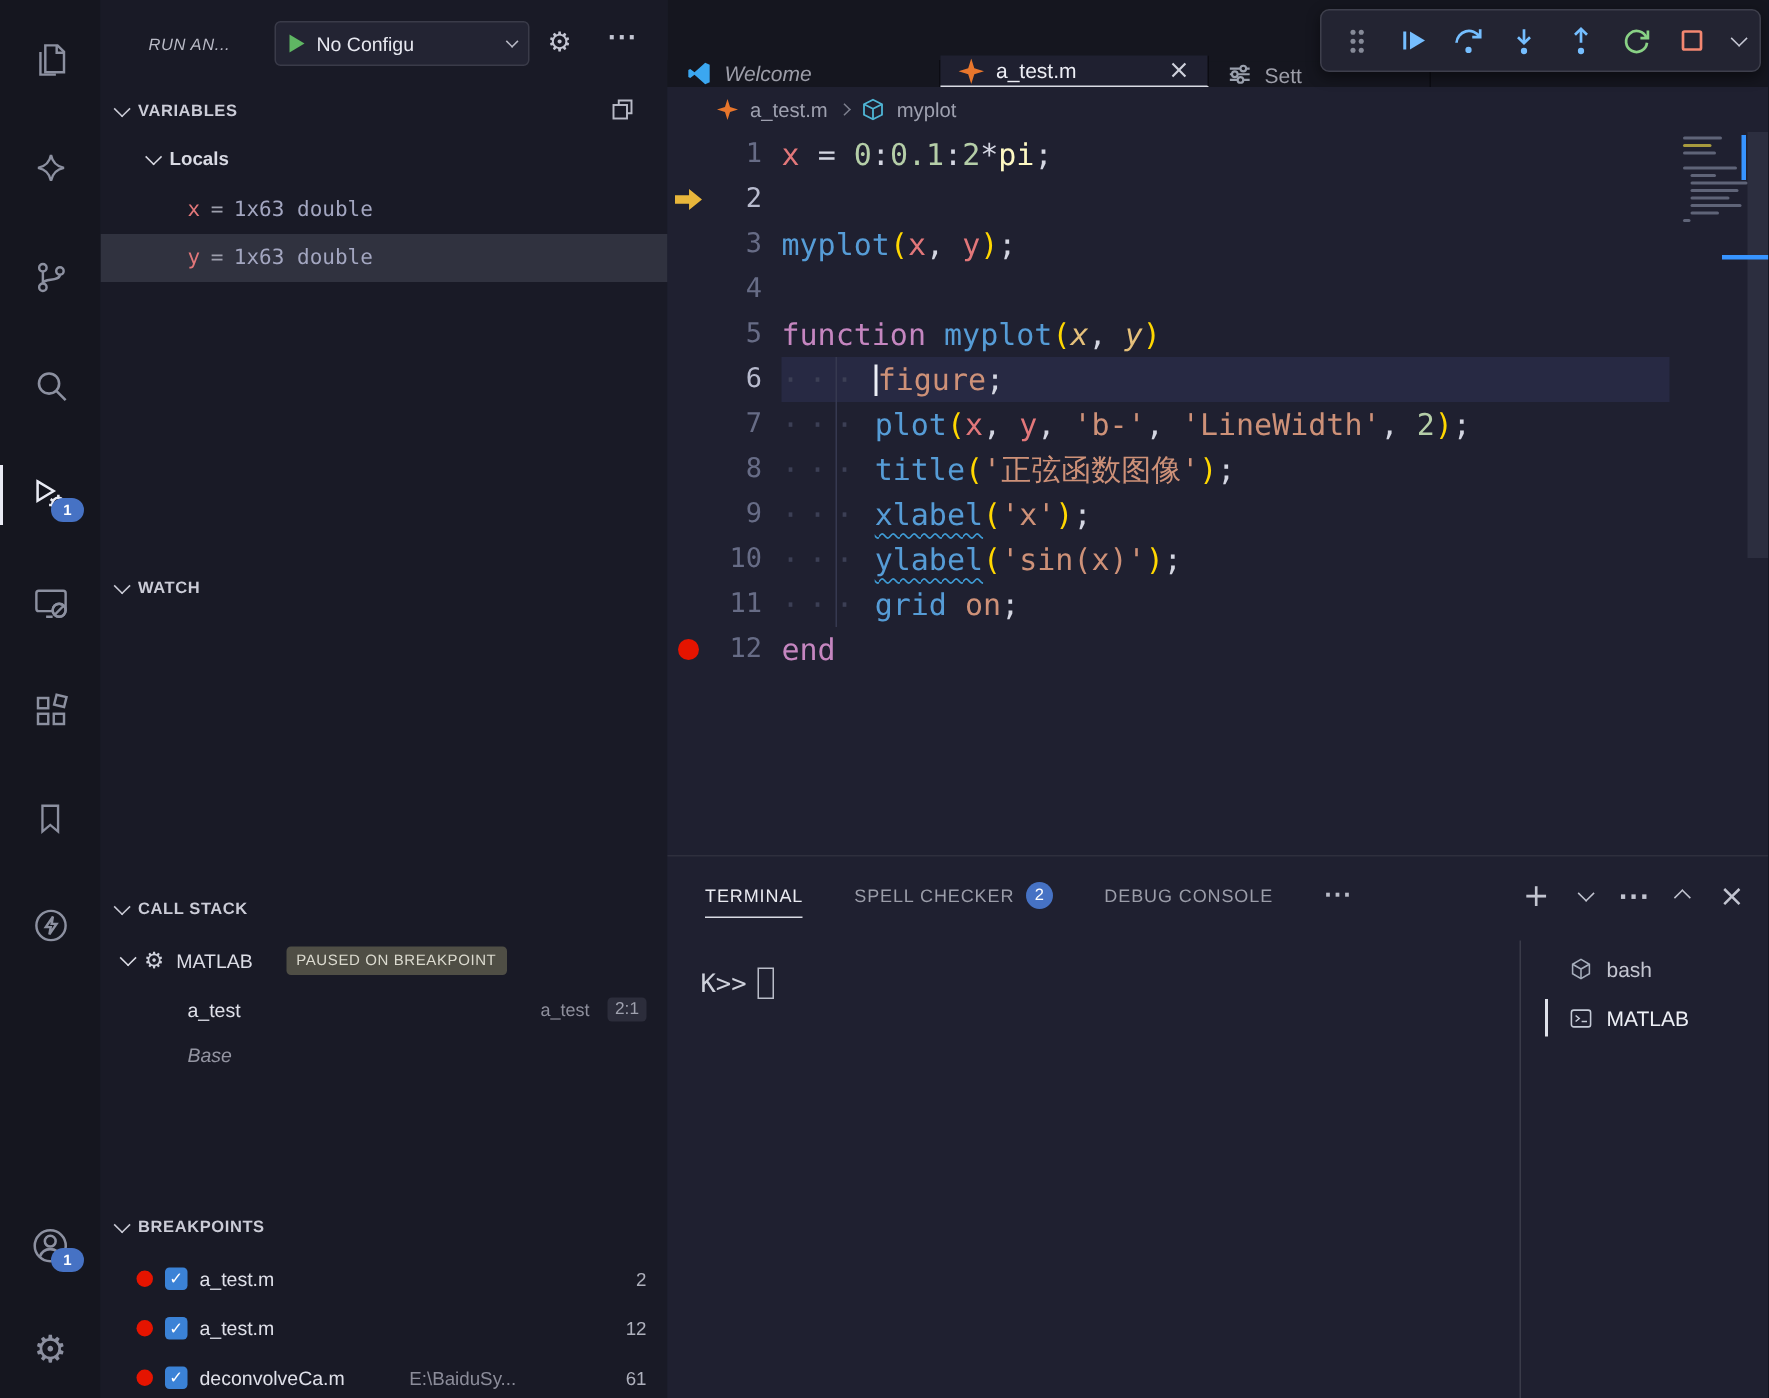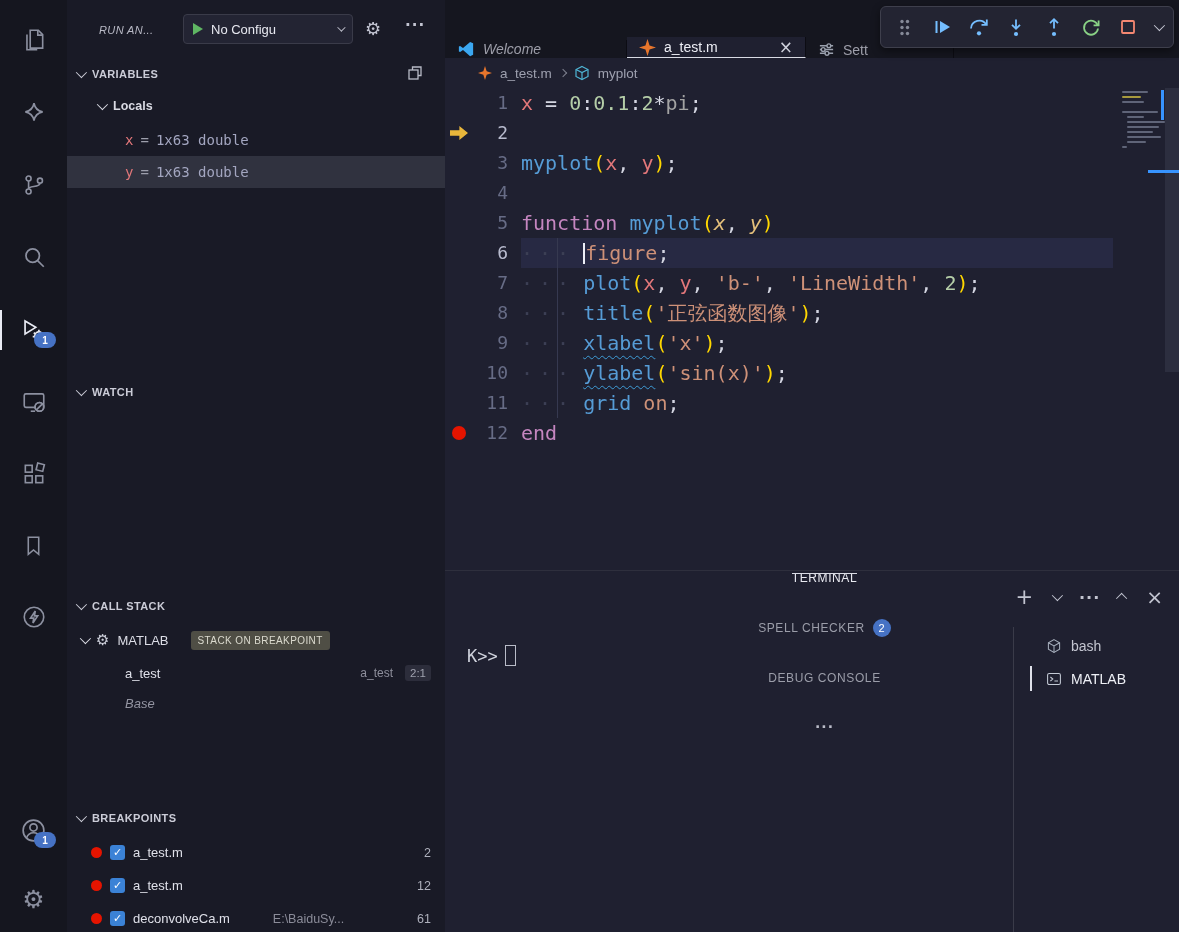--- a/index.html
+++ b/index.html
@@ -84,36 +84,36 @@
         font-family:"DejaVu Sans Mono",monospace;font-size:18px;line-height:30px;}
   .cline.dbg .lnum,.cline.cur .lnum{color:#b8bbce;}
   .ccontent{flex:1;font-family:"DejaVu Sans Mono",monospace;font-size:20px;line-height:30px;white-space:pre;color:#d4d6e2;}
   .cline.dbg .ccontent{background:#514e1e;}
   .cline.cur .ccontent{background:#272943;}
   .dbg-arrow{position:absolute;left:5px;top:8px;width:18px;height:14px;background:#e8b63b;
              clip-path:polygon(0 30%,52% 30%,52% 0,100% 50%,52% 100%,52% 70%,0 70%);}
   .bp-dot{position:absolute;left:7px;top:8px;width:14px;height:14px;border-radius:50%;background:#e51400;}
   .cursor{display:inline-block;width:2px;height:21px;background:#eceef6;vertical-align:-4px;}
   .tk-v{color:#e2777a;} .tk-o{color:#d4d6e2;} .tk-n{color:#b5cea8;} .tk-f{color:#569cd6;}
-  .tk-k{color:#c586c0;} .tk-s{color:#ce9178;} .tk-p1{color:#ffd700;} .tk-b{color:#a3a3a3;}
+  .tk-k{color:#c586c0;} .tk-s{color:#ce9178;} .tk-p1{color:#ffd700;} .tk-b{color:#fef9c3;}
   .tk-pr{color:#e5c07b;font-style:italic;} .tk-cmd{color:#ce9178;}
   .tk-ws{color:#3c3f55;letter-spacing:6px;margin-right:8px;}
   .sq{text-decoration:underline wavy #3e9cd6 1px;text-underline-offset:5px;text-decoration-skip-ink:none;}
   .iguide{position:absolute;left:112px;top:238px;width:1px;height:180px;background:#363950;}
 
   .minimap{position:absolute;left:673px;top:88px;width:46px;height:62px;}
   .mm-line{height:2px;margin:3px 3px 3px 4px;background:#767b90;opacity:.75;border-radius:1px;}
   .mm-line.dbg{background:#a79a3e;opacity:1;}
   .mm-mark{position:absolute;right:0;top:2px;width:3px;height:30px;background:#3794ff;}
   .scroll-slider{position:absolute;right:0;top:88px;width:14px;height:284px;background:rgba(140,146,170,.12);}
   .ovr-dash{position:absolute;right:0;top:170px;width:31px;height:3px;background:#3794ff;}
 
   
   .panel{position:absolute;left:445px;top:570px;width:734px;height:362px;background:#1f2030;border-top:1px solid #2e2f3d;box-sizing:border-box;}
-  .p-tabs{position:absolute;left:0;top:0;right:0;height:52px;display:flex;align-items:center;gap:34px;padding-left:25px;flex-direction:column;}
+  .p-tabs{position:absolute;left:0;top:0;right:0;height:52px;display:flex;align-items:center;gap:34px;padding-left:25px;}
   .p-tab{position:relative;font-size:12px;letter-spacing:.6px;color:#9b9da9;cursor:pointer;display:flex;align-items:center;gap:8px;height:100%;}
   .p-tab.active{color:#e9eaf1;}
   .p-tab.active::after{content:'';position:absolute;left:0;right:0;bottom:11px;height:1.5px;background:#d9dbe4;}
   .p-badge{min-width:18px;height:18px;border-radius:9px;background:#4672c4;color:#fff;font-size:11px;display:flex;align-items:center;justify-content:center;}
   .p-overflow{font-size:14px;font-weight:bold;letter-spacing:1px;color:#b9bbc7;cursor:pointer;}
   .p-actions{position:absolute;right:16px;top:0;height:52px;display:flex;align-items:center;gap:19px;color:#c2c4d0;}
   .p-actions .act{cursor:pointer;display:flex;align-items:center;justify-content:center;}
   .p-plus{font-size:21px;} .p-close{font-size:20px;}
   .term-line{position:absolute;left:22px;top:74px;display:flex;align-items:center;font-family:"DejaVu Sans Mono",monospace;font-size:17px;color:#ced1db;}
   .term-cursor{width:9px;height:19px;border:1px solid #b9bcc8;margin-left:7px;}
@@ -243,21 +243,21 @@
     </div>
 
     <div class="sec-h" style="top:592px">
       <span class="chev down"></span>
       <span>CALL STACK</span>
     </div>
     <div class="cs-session" style="top:624px">
       <span class="chev down"></span>
       <span class="sess-ico glyph">⚙</span>
       <span>MATLAB</span>
-      <span class="pause-badge">STACK ON BREAKPOINT</span>
+      <span class="pause-badge">PAUSED ON BREAKPOINT</span>
     </div>
     <div class="cs-frame" style="top:658px">
       <span class="fr-name">a_test</span>
       <span class="fr-src">a_test</span>
       <span class="fr-loc">2:1</span>
     </div>
     <div class="cs-frame" style="top:688px">
       <span class="fr-name it">Base</span>
     </div>
 

